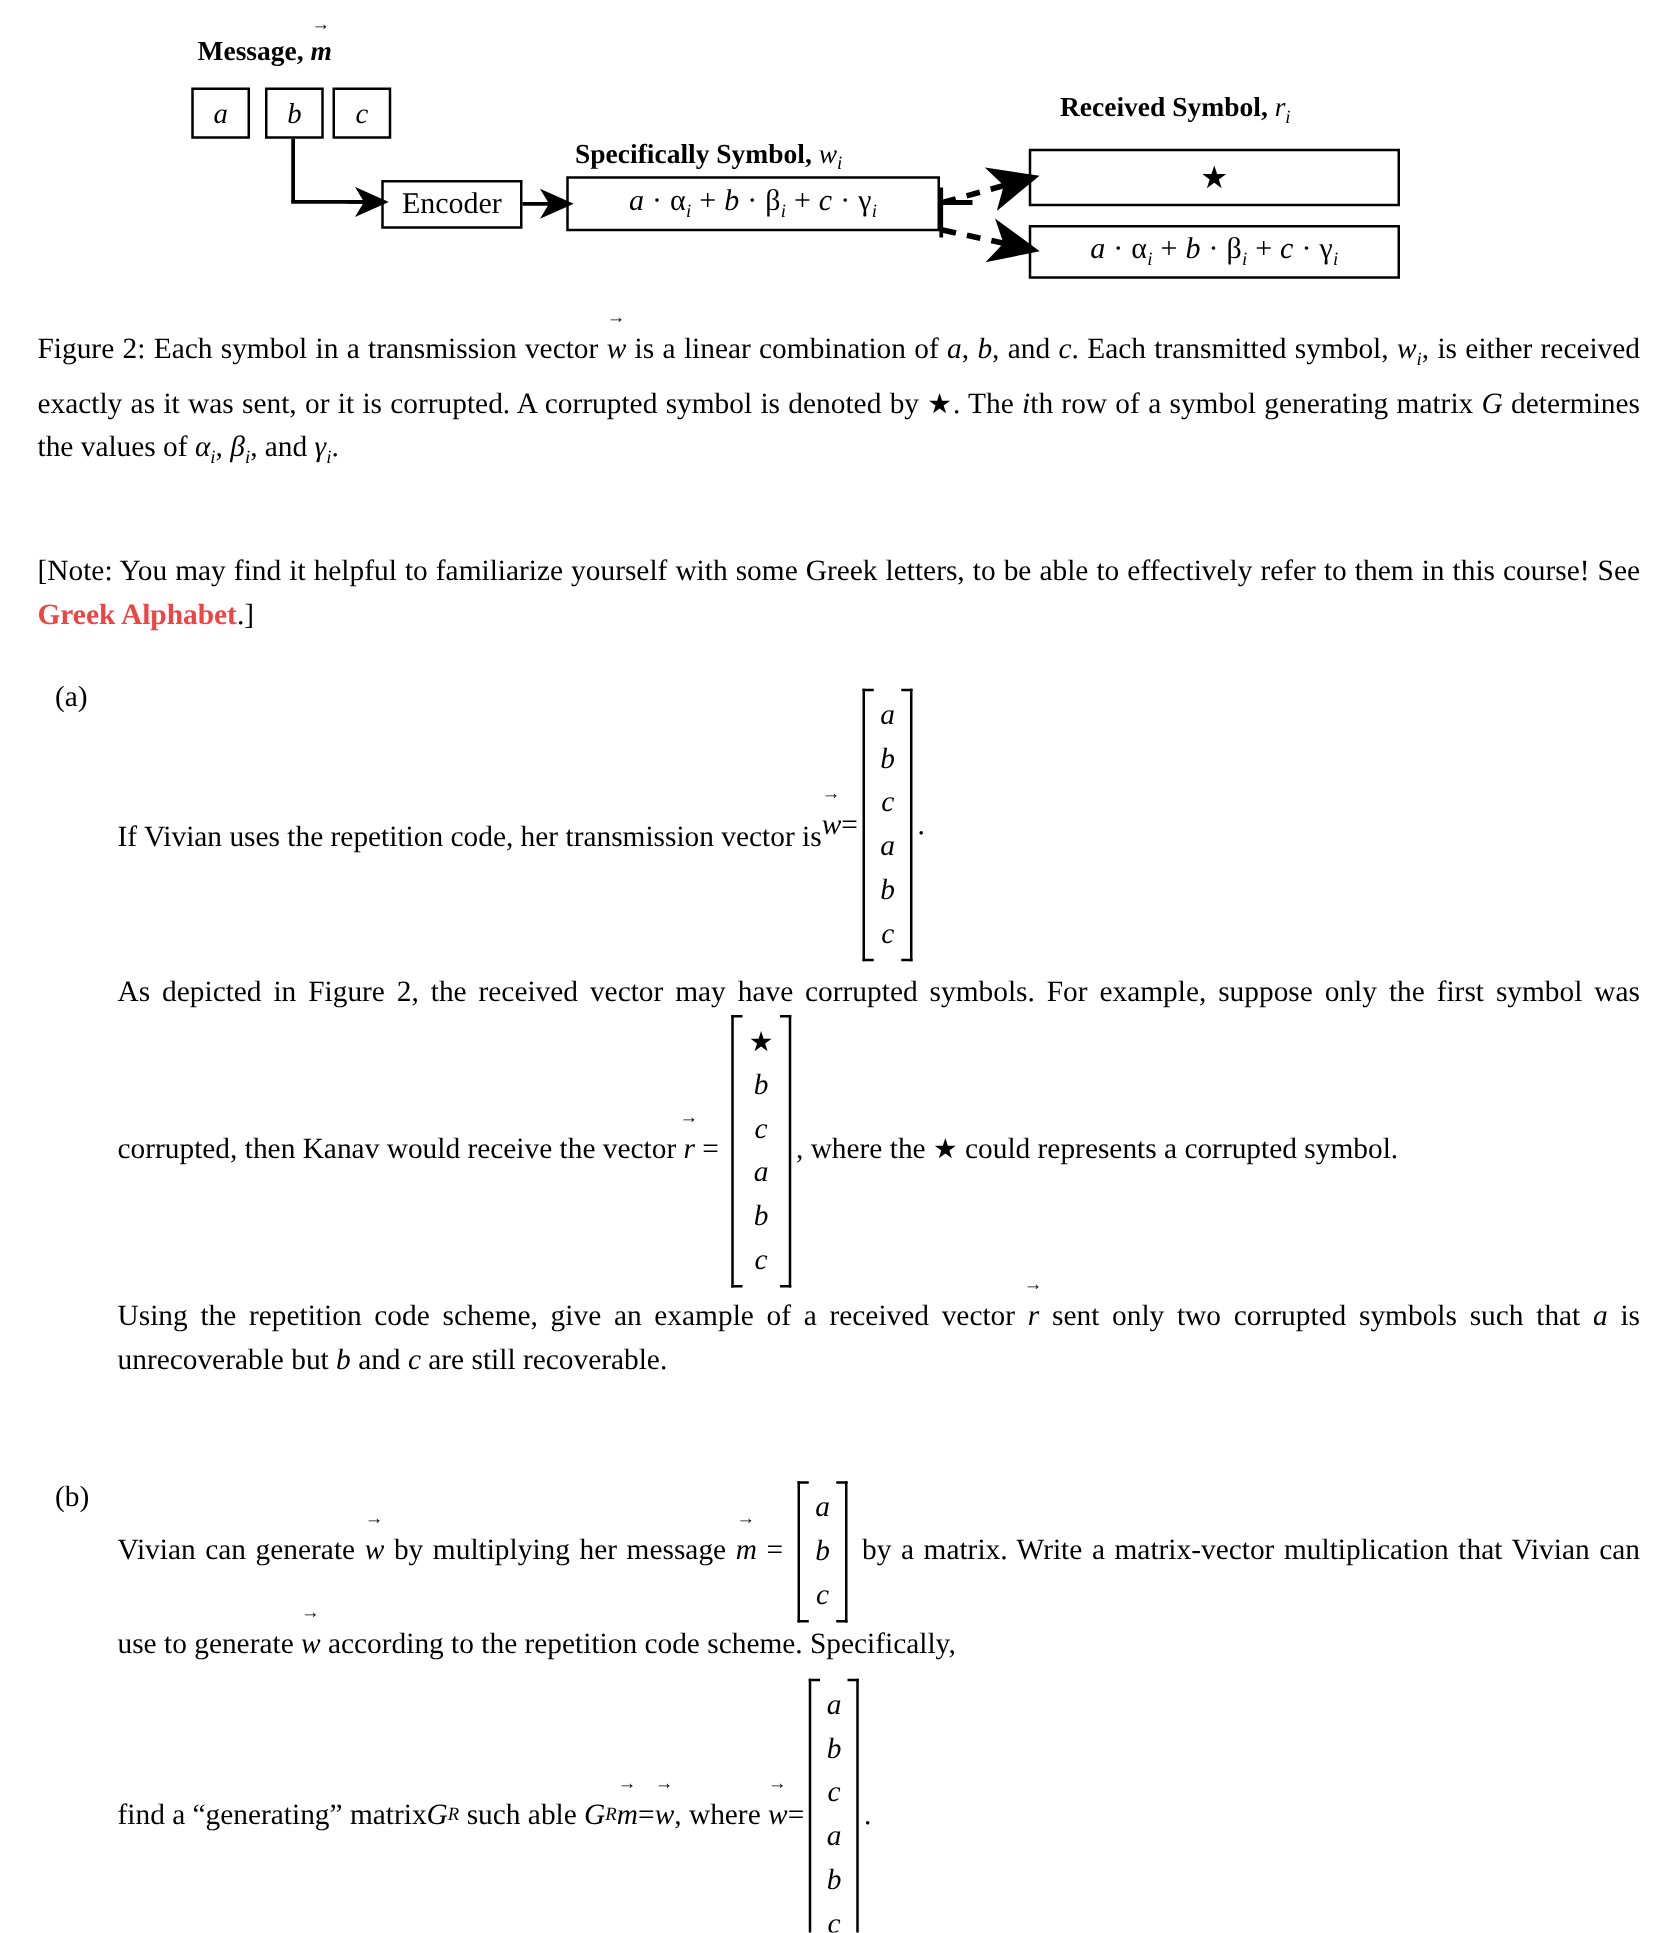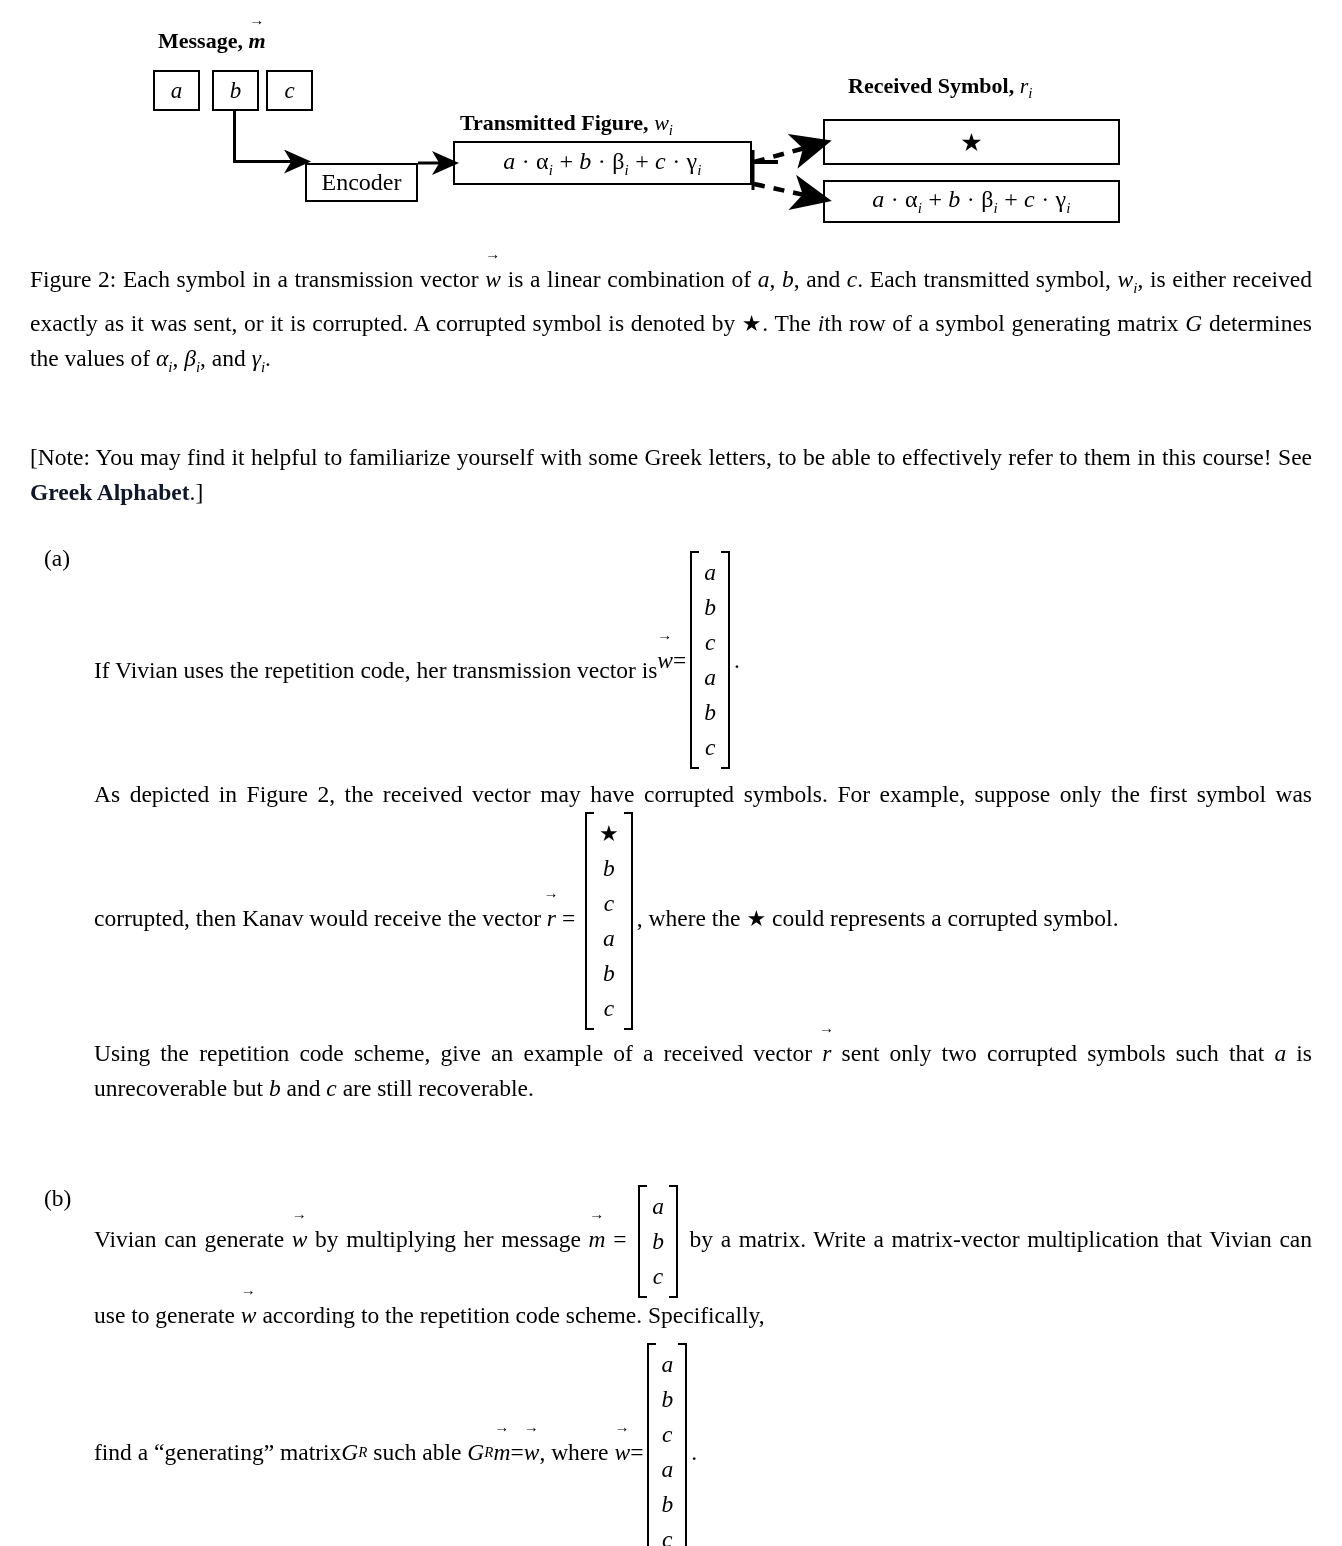--- a/index.html
+++ b/index.html
@@ -104,21 +104,21 @@
     font-size: 15px;
     font-style: normal;
     line-height: 1;
   }
   .sub-i {
     font-size: 15px;
     vertical-align: sub;
     font-style: italic;
   }
   .link {
-    color: #0f172a;
+    color: #ef4444;
     font-weight: bold;
     text-decoration: none;
   }
   .star { font-size: 22px; line-height: 1; }
 
   
   .problem {
     position: absolute;
     left: 44px;
     width: 1268px;
@@ -190,26 +190,26 @@
     <div class="box" style="left:212px; top:70px; width:47px; height:41px;">
       <span class="ital">b</span>
     </div>
     <div class="box" style="left:266px; top:70px; width:47px; height:41px;">
       <span class="ital">c</span>
     </div>
 
     <div class="line" style="left:233px; top:111px; width:3px; height:51px;"></div>
     <div class="line" style="left:233px; top:160px; width:62px; height:3px;"></div>
 
-    <div class="box" style="left:305px; top:144px; width:113px; height:39px; font-size:24px;margin-top:19px;">
+    <div class="box" style="left:305px; top:144px; width:113px; height:39px; font-size:24px;">
       <span>Encoder</span>
     </div>
 
     <div class="fig-label" style="left:460px; top:110px;">
-      <span>Transmitted Figure, </span><span class="lightital">w</span><span class="sub">i</span>
+      <span>Specifically Symbol, </span><span class="lightital">w</span><span class="sub">i</span>
     </div>
 
     <div class="box" style="left:453px; top:141px; width:299px; height:44px;">
       <span class="formula">
         <i>a</i> · α<span class="gsub">i</span> + <i>b</i> · β<span class="gsub">i</span> + <i>c</i> · γ<span class="gsub">i</span>
       </span>
     </div>
 
     <div class="fig-label" style="left:848px; top:73px;">
       <span>Received Symbol, </span><span class="lightital">r</span><span class="sub">i</span>

